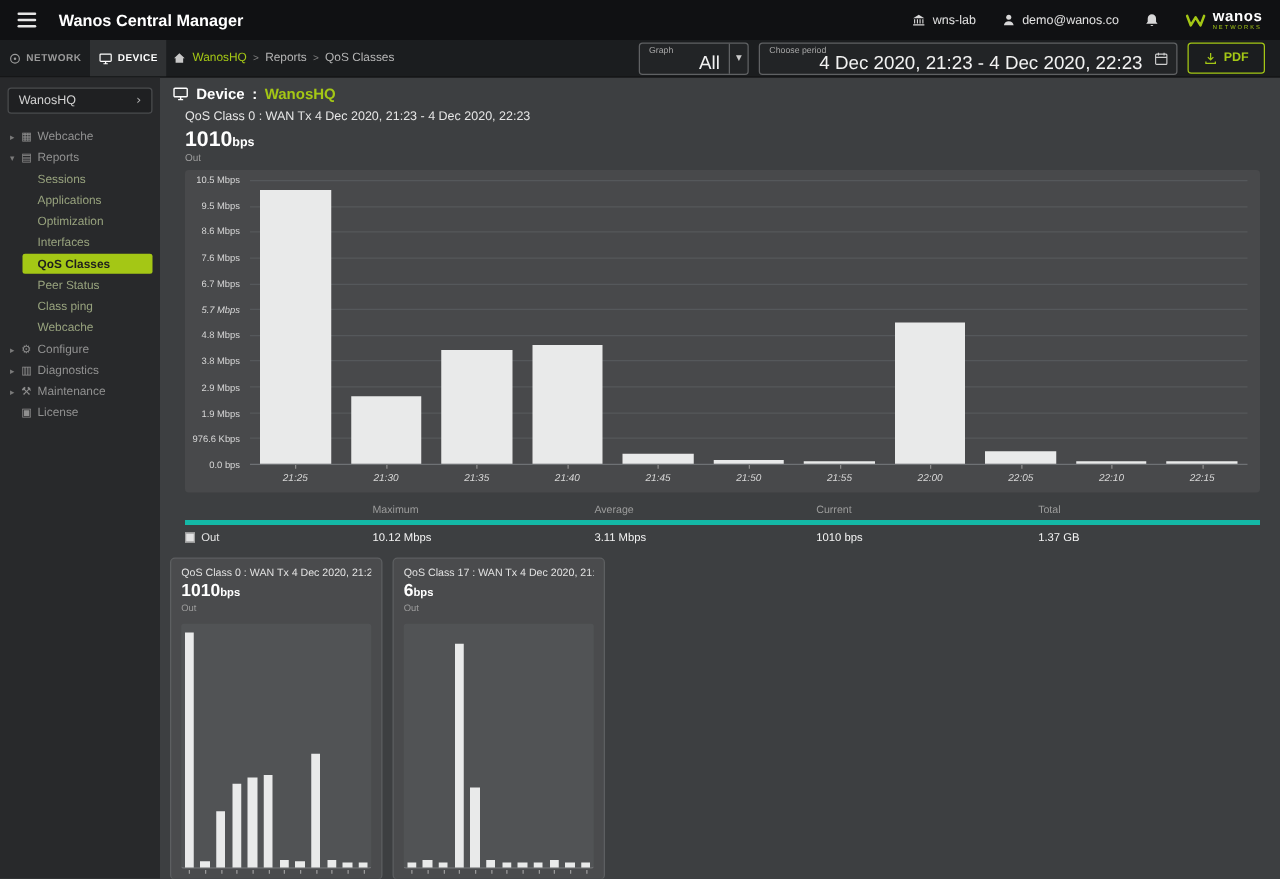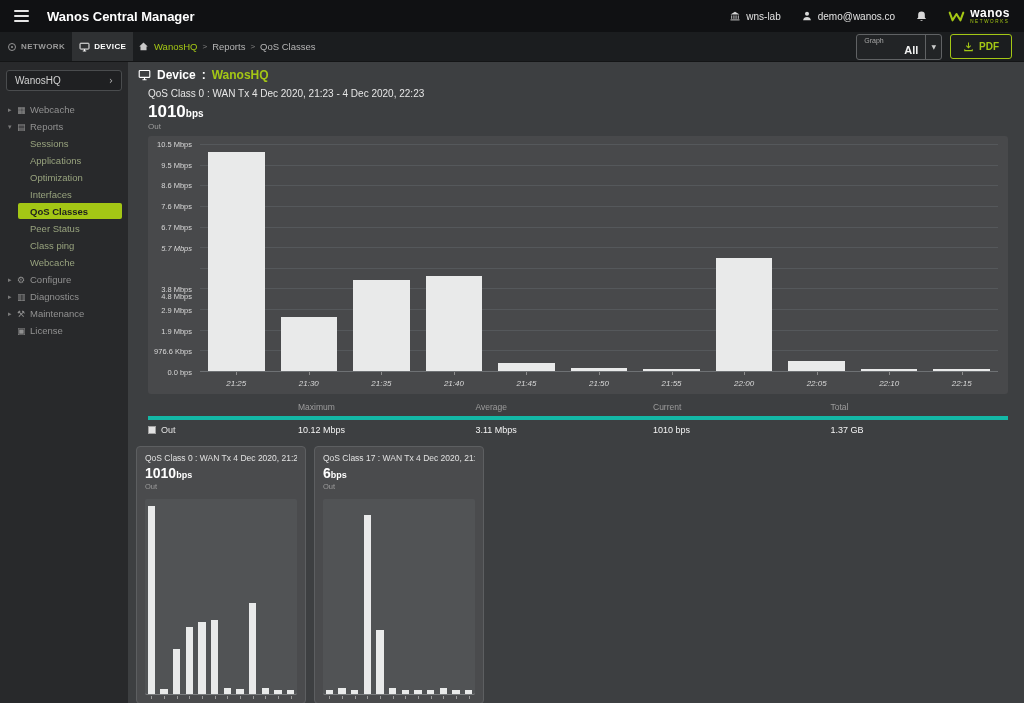--- a/index.html
+++ b/index.html
@@ -25,21 +25,21 @@
   .tab{ display:flex; align-items:center; gap:4px; padding:0 7px; font-size:8px; font-weight:bold; letter-spacing:.4px; color:#9a9a9a; cursor:pointer; }
   .tab.active{ background:#2f3133; color:#fff; }
   .breadcrumb{ display:flex; align-items:center; gap:5px; font-size:9.5px; color:#b5b5b5; padding-left:10px; }
   .bc-green{ color:var(--accent); cursor:pointer; }
   .bc-link{ color:#b5b5b5; cursor:pointer; text-decoration:none; }
   .bc-sep{ color:#848484; font-size:8px; }
   .toolbar{ margin-left:auto; display:flex; align-items:center; gap:8px; padding-right:12px; }
   .ctrl{ display:flex; align-items:stretch; border:1px solid #606264; border-radius:3px; background:#222426; height:26px; cursor:pointer; }
   .ctrl-main{ padding:2px 7px; display:flex; flex-direction:column; justify-content:center; }
   .ctrl-label{ font-size:7px; color:#a8a8a8; line-height:8px; }
-  .ctrl-value{ font-size:11px; color:#f2f2f2; font-weight:bold; line-height:11px; white-space:nowrap;margin-left:40px; }
+  .ctrl-value{ font-size:15px; color:#f2f2f2; font-weight:normal; line-height:11px; white-space:nowrap;margin-left:40px; }
   .ctrl-arrow{ border-left:1px solid #606264; display:flex; align-items:center; padding:0 5px; font-size:6px; color:#ccc; font-family:"DejaVu Sans", sans-serif; }
   .ctrl-ico{ display:flex; align-items:center; padding:0 6px 0 2px; }
   .pdf-btn{ display:flex; align-items:center; gap:5px; height:25px; padding:0 12px; background:transparent; border:1px solid var(--accent); border-radius:3px; color:var(--accent); font-size:10px; font-weight:bold; font-family:inherit; cursor:pointer; }
 
   
   .main-row{ display:flex; height:641px; }
   .sidebar{ width:128px; background:#28292b; position:relative; flex-shrink:0; }
   .content{ flex:1; position:relative; overflow:hidden; }
 
   
@@ -170,20 +170,32 @@
     <span>QoS Classes</span>
   </div>
   <div class="toolbar">
     <div class="ctrl">
       <div class="ctrl-main">
         <div class="ctrl-label">Graph</div>
         <div class="ctrl-value">All</div>
       </div>
       <div class="ctrl-arrow">▼</div>
     </div>
+    <div class="ctrl">
+      <div class="ctrl-main">
+        <div class="ctrl-label">Choose period</div>
+        <div class="ctrl-value">4 Dec 2020, 21:23 - 4 Dec 2020, 22:23</div>
+      </div>
+      <div class="ctrl-ico">
+        <svg width="12" height="12" viewBox="0 0 16 16" fill="none" stroke="#d0d0d0" stroke-width="1.2">
+          <rect x="2" y="3" width="12" height="11" rx="1"></rect>
+            <path d="M2 6.5h12M5 1.5v3M11 1.5v3"></path>
+        </svg>
+      </div>
+    </div>
     <button class="pdf-btn">
       <svg width="11" height="11" viewBox="0 0 16 16" fill="none" stroke="#a4c715" stroke-width="1.5">
         <path d="M8 2v7.5M4.8 6.8 8 10l3.2-3.2M2.5 12v2h11v-2"></path>
       </svg>
       <span>PDF</span>
     </button>
   </div>
 </div>
 
 <div class="main-row">
@@ -272,21 +284,21 @@
 
     <div class="plot-panel">
       <div class="plot-wrap">
         <div class="ylabels" id="main-ylabels">
             <div class="ylab" style="top: 0%;">10.5 Mbps</div>
             <div class="ylab" style="top: 9.09091%;">9.5 Mbps</div>
             <div class="ylab" style="top: 18.1818%;">8.6 Mbps</div>
             <div class="ylab" style="top: 27.2727%;">7.6 Mbps</div>
             <div class="ylab" style="top: 36.3636%;">6.7 Mbps</div>
             <div class="ylab" style="top: 45.4545%; font-style: italic;">5.7 Mbps</div>
-            <div class="ylab" style="top: 54.5455%; margin-top: 28px;">4.8 Mbps</div>
+            <div class="ylab" style="top: 54.5455%;">4.8 Mbps</div>
             <div class="ylab" style="top: 63.6364%;">3.8 Mbps</div>
             <div class="ylab" style="top: 72.7273%;">2.9 Mbps</div>
             <div class="ylab" style="top: 81.8182%;">1.9 Mbps</div>
             <div class="ylab" style="top: 90.9091%;">976.6 Kbps</div>
             <div class="ylab" style="top: 100%;">0.0 bps</div>
           </div>
         <div class="plot" id="main-plot">
             <div class="gridline" style="top: 0%;"></div>
             <div class="gridline" style="top: 9.09091%;"></div>
             <div class="gridline" style="top: 18.1818%;"></div>

